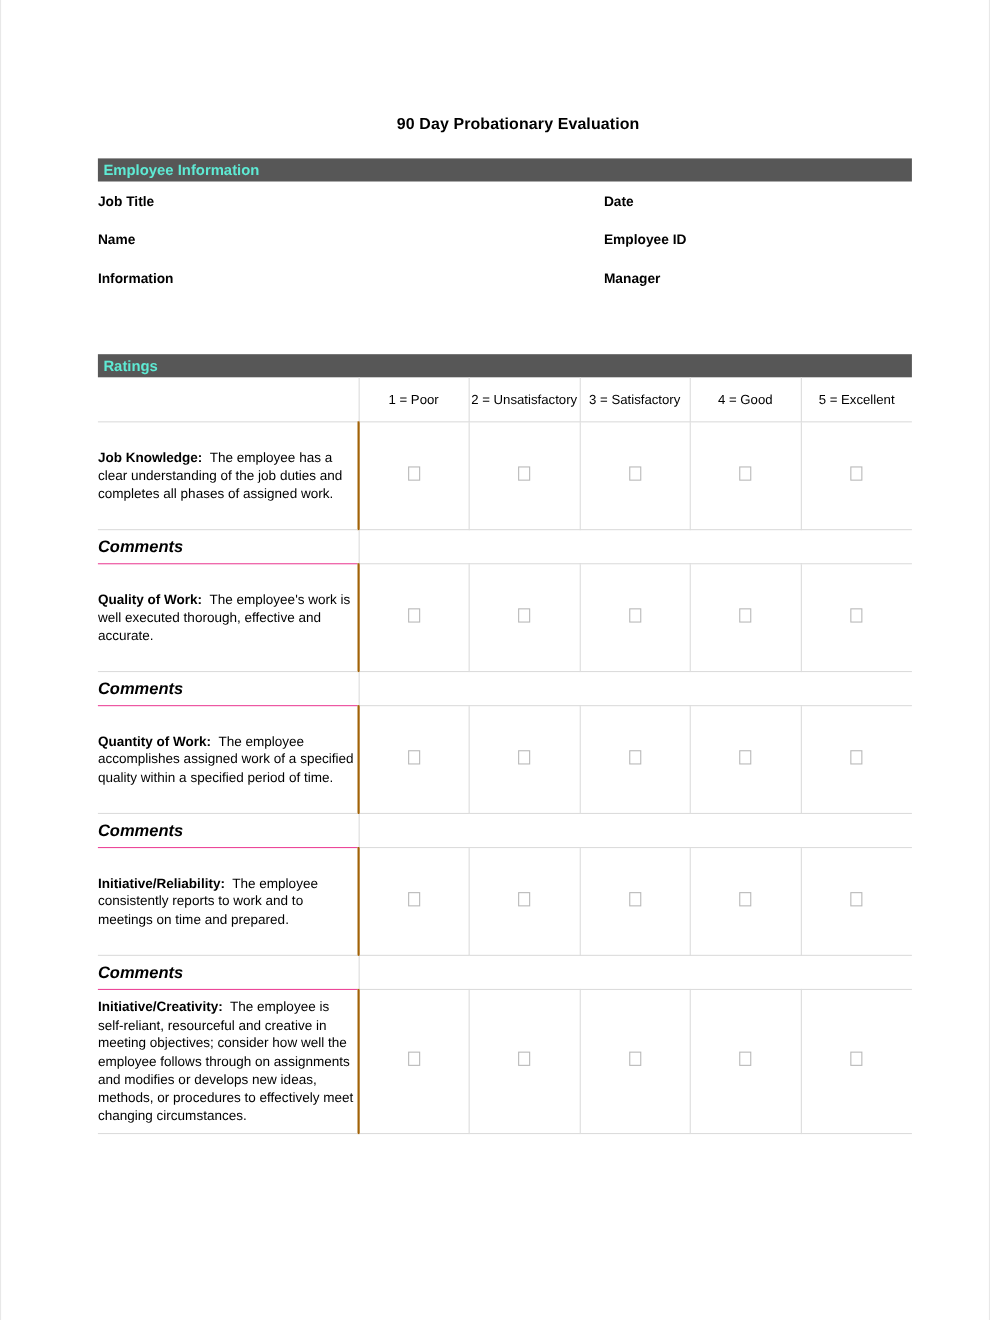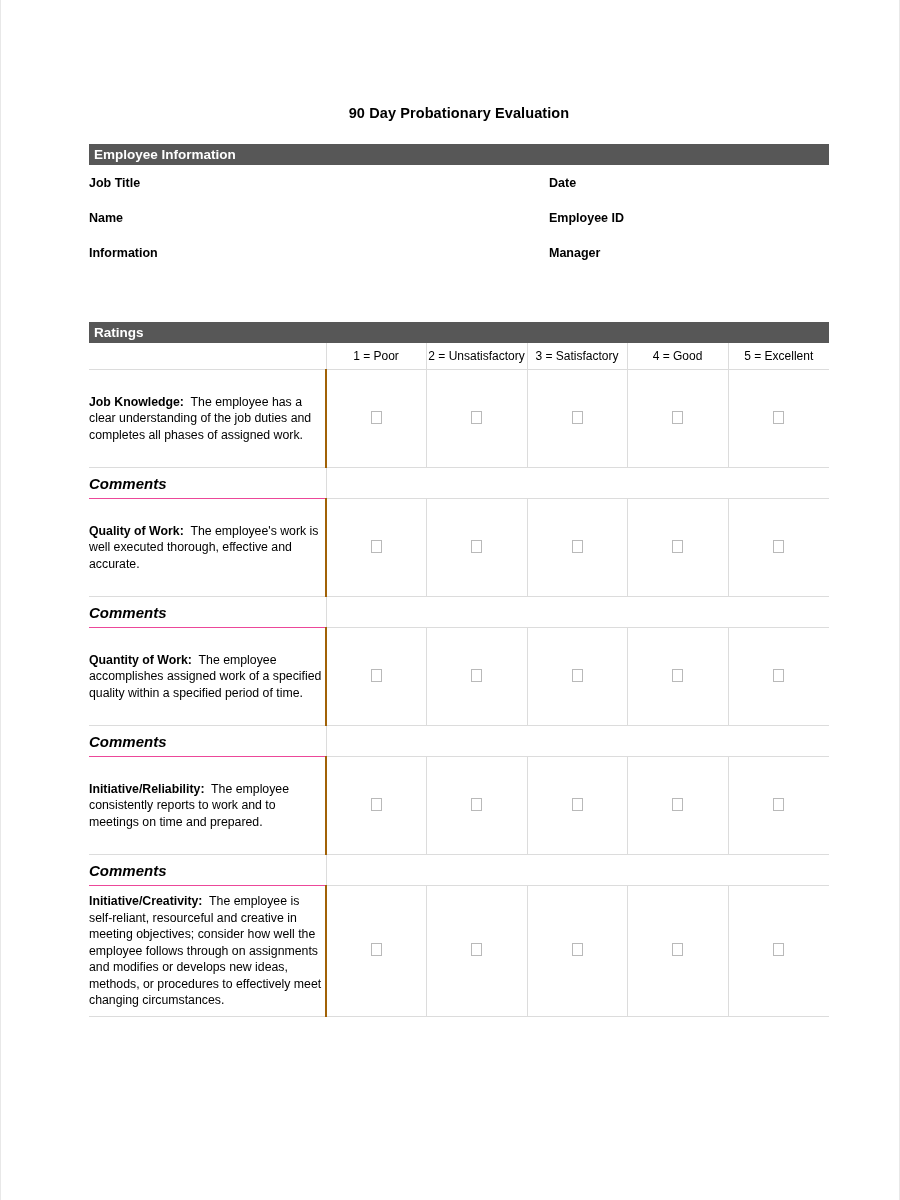--- a/index.html
+++ b/index.html
@@ -30,33 +30,33 @@
     position: absolute;
     left: 88px;
     top: 0;
     width: 740px;
   }
 
   
   .doc-title {
     position: absolute;
     top: 105px;
-    left: 0;
+    left: 12px;
     width: 740px;
     text-align: center;
     font-size: 14.5px;
     font-weight: bold;
     letter-spacing: 0.1px;
     color: #000;
   }
 
   
   .section-bar {
     background: #575757;
-    color: #ffffff;
+    color: #5eead4;
     font-weight: bold;
     font-size: 13.5px;
     height: 21px;
     line-height: 21px;
     padding-left: 5px;
     box-sizing: border-box;
   }
 
   
   table.grid {
@@ -101,21 +101,21 @@
     width: 740px;
     border-collapse: collapse;
     table-layout: fixed;
   }
   .rate-table td {
     padding: 0;
     vertical-align: middle;
   }
 
   .colhead-cell {
-    height: 26px;
+    height: 40px;
     font-size: 12px;
     text-align: center;
     border-right: 1px solid #dcdcdc;
     border-bottom: 1px solid #dcdcdc;
   }
   .colhead-cell.first {
     border-left: 1px solid #dcdcdc;
   }
   .colhead-cell.last {
     border-right: 0;

